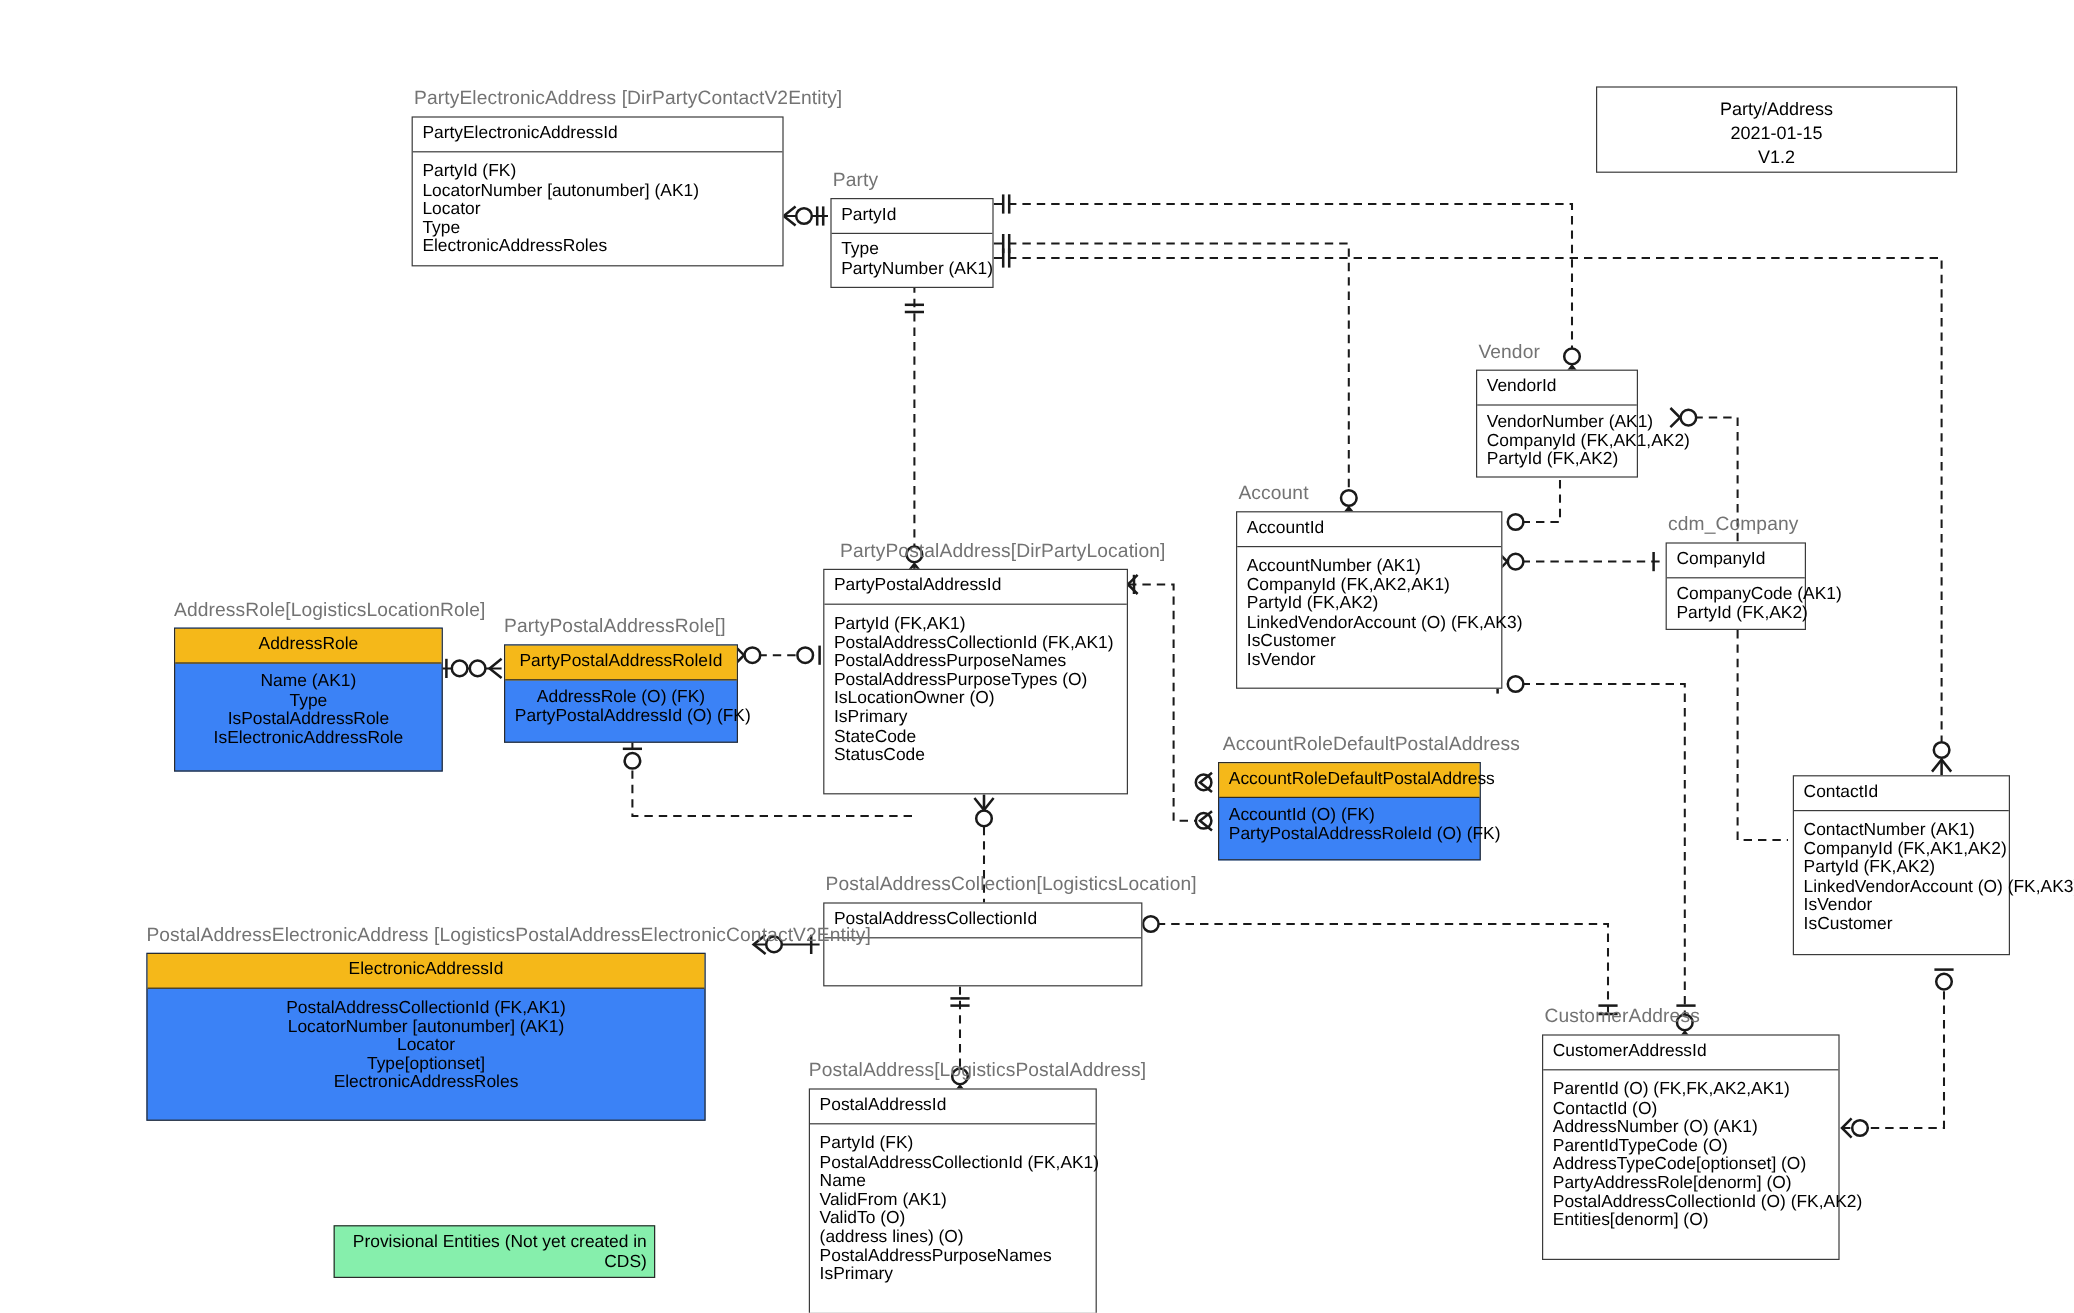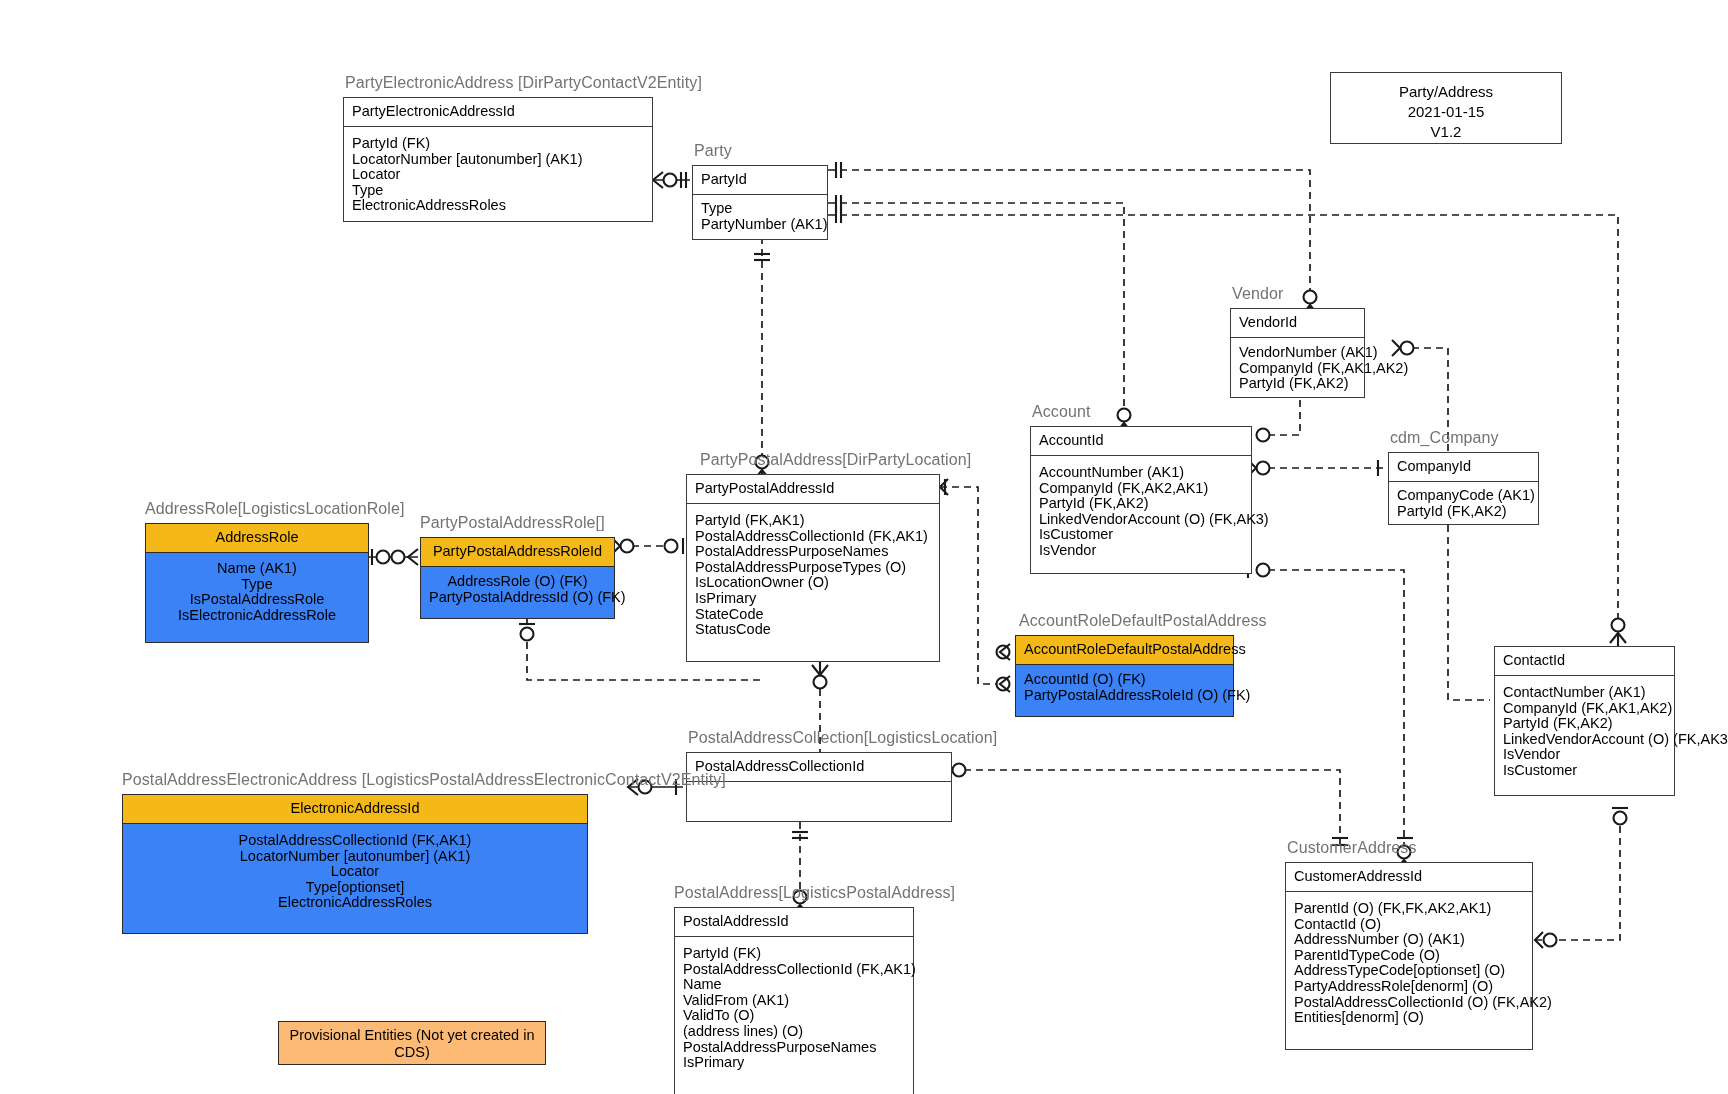--- a/index.html
+++ b/index.html
@@ -27,23 +27,23 @@
   }
   .ent-attrs{
     box-sizing:border-box;padding:9px 8px 9px 8px;font-size:14.5px;line-height:15.6px;
     white-space:nowrap;
   }
   .ent-attrs div{padding:0;margin:0;}
   .orange .ent-box{background:#3b82f6;border:1.6px solid #2b2b2b;}
   .orange .ent-key{border-bottom:1.6px solid #2b2b2b;background:#F5B819;}
   .orange .ent-key,.orange .ent-attrs{text-align:center;}
   .legend{
-    position:absolute;box-sizing:border-box;background:#fdba74;
+    position:absolute;box-sizing:border-box;background:#86efac;
     border:1.6px solid #2b2b2b;font-size:14.5px;line-height:17px;
-    text-align:center;padding:5px 6px;
+    text-align:right;padding:5px 6px;
   }
   .titlebox{
     position:absolute;box-sizing:border-box;background:#fff;
     border:1.4px solid #3b3b3b;font-size:15px;line-height:20px;
     text-align:center;padding:9px 6px;
   }
 </style>
 </head>
 <body>
 
@@ -276,21 +276,21 @@
         <div>PartyId (FK,AK2)</div>
         <div>LinkedVendorAccount (O) (FK,AK3)</div>
         <div>IsCustomer</div>
         <div>IsVendor</div>
       </div>
     </div>
   </div>
 
   <div class="entity" style="left:1388px;top:430px;">
     <div class="ent-title" style="left:2px;top:0px;">cdm_Company</div>
-    <div class="ent-box" style="left:0px;top:22px;width:151px;height:73px;">
+    <div class="ent-box" style="left:0px;top:22px;width:117px;height:73px;">
       <div class="ent-key">CompanyId</div>
       <div class="ent-attrs" style="padding-top:6px;">
         <div>CompanyCode (AK1)</div>
         <div>PartyId (FK,AK2)</div>
       </div>
     </div>
   </div>
 
   <div class="entity" style="left:1494px;top:624px;">
     <div class="ent-title" style="left:2px;top:0px;margin-top:29px;">Contact</div>
@@ -407,21 +407,21 @@
         <div>AddressNumber (O) (AK1)</div>
         <div>ParentIdTypeCode (O)</div>
         <div>AddressTypeCode[optionset] (O)</div>
         <div>PartyAddressRole[denorm] (O)</div>
         <div>PostalAddressCollectionId (O) (FK,AK2)</div>
         <div>Entities[denorm] (O)</div>
       </div>
     </div>
   </div>
 
-  <div class="titlebox" style="left:1330px;top:72px;width:232px;height:72px;">
+  <div class="titlebox" style="left:1330px;top:72px;width:301px;height:72px;">
     <div>Party/Address</div>
     <div>2021-01-15</div>
     <div>V1.2</div>
   </div>
 
   <div class="legend" style="left:278px;top:1021px;width:268px;height:44px;">
     <span>Provisional Entities (Not yet created in CDS)</span>
   </div>
 
 </div>

